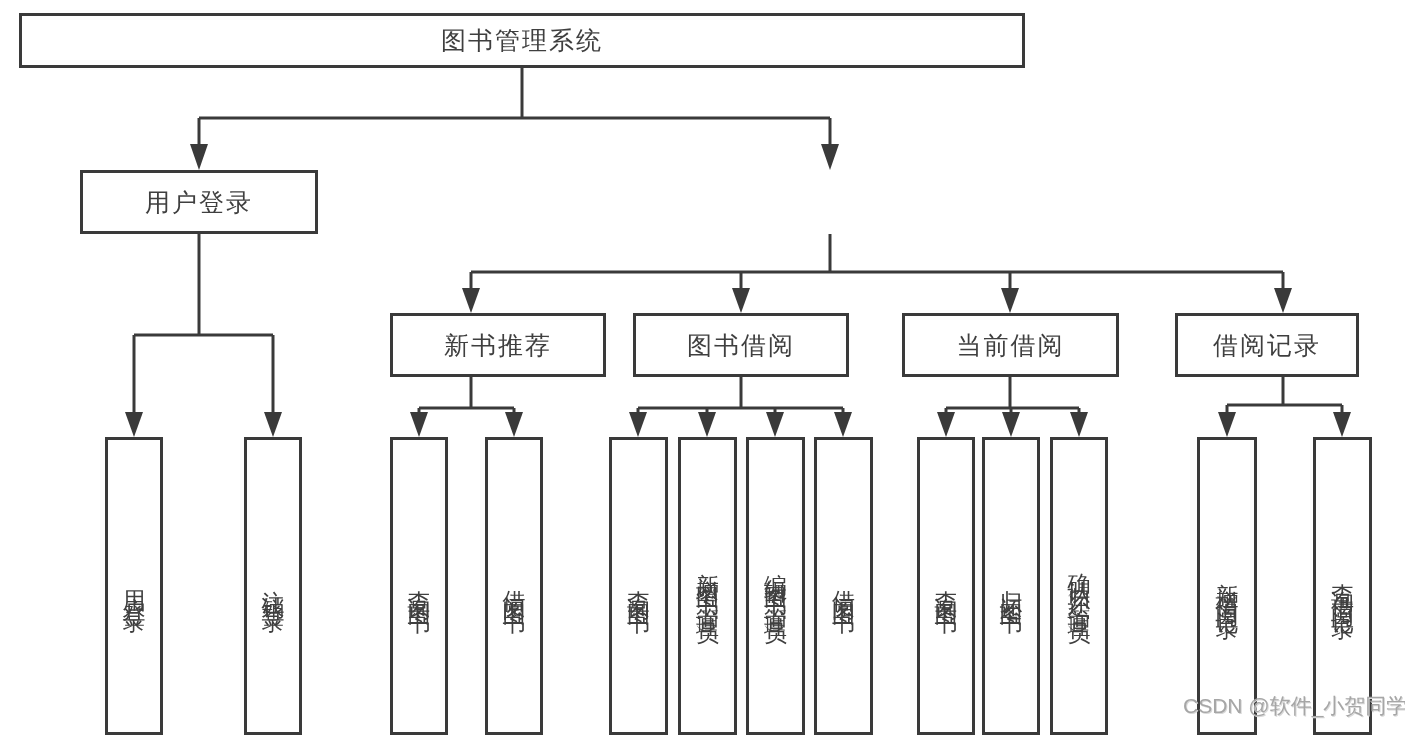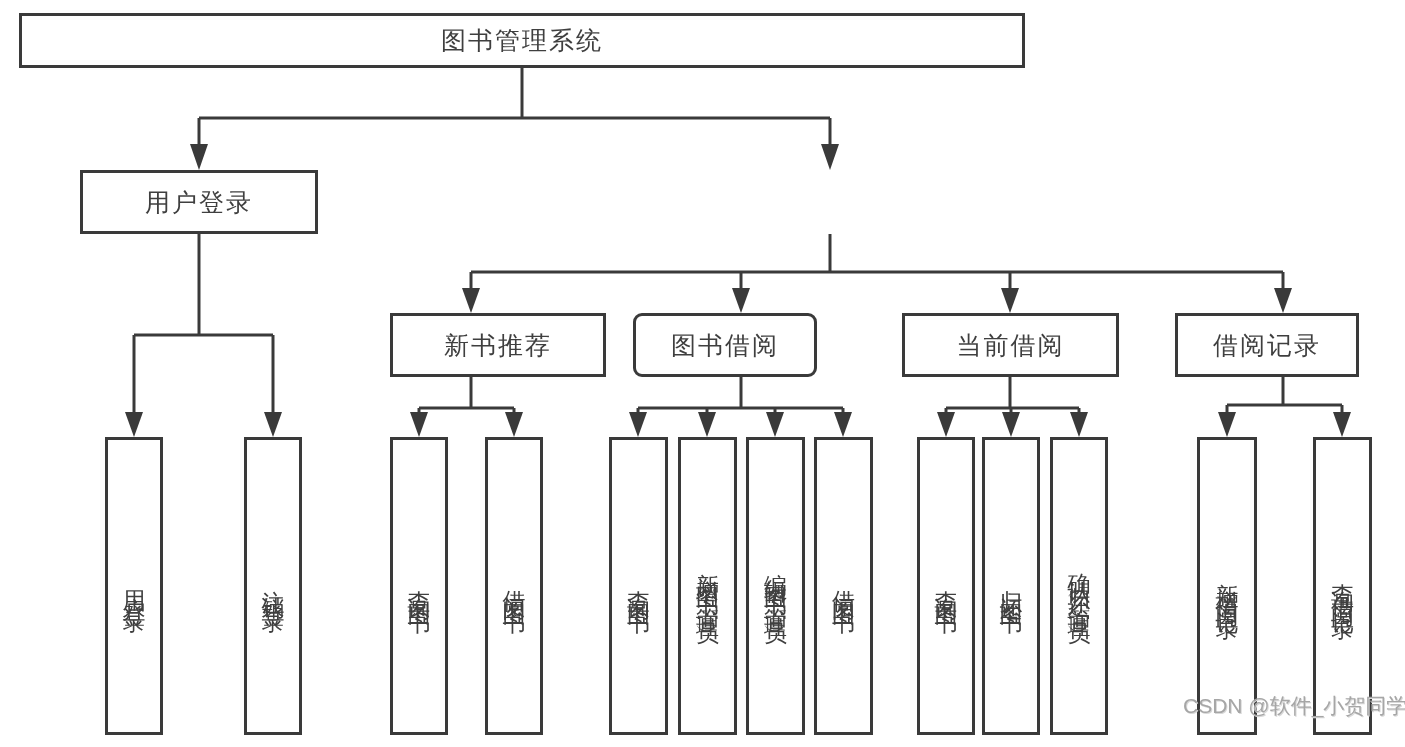--- a/index.html
+++ b/index.html
@@ -29,21 +29,21 @@
     color: #3f3f3f;
     font-size: 25px;
     letter-spacing: 2px;
     white-space: nowrap;
   }
   .node.root  { left: 19px;  top: 13px;  width: 1006px; height: 55px; }
   .node.l2a   { left: 80px;  top: 170px; width: 238px;  height: 64px; }
   .node.l2b   { left: 712px; top: 170px; width: 236px;  height: 64px; }
   .node.l3    { top: 313px; height: 64px; }
   .node.l3a   { left: 342px;  width: 216px; margin-left: 48px; }
-  .node.l3b   { left: 633px;  width: 184px; border-radius: 9px; }
+  .node.l3b   { left: 633px;  width: 216px; }
   .node.l3c   { left: 902px;  width: 217px; align-items: center; }
   .node.l3d   { left: 1175px; width: 184px; }
   .node.leaf  { top: 437px; height: 298px; }
   .vlabel {
     writing-mode: vertical-rl;
     text-orientation: mixed;
     color: #3f3f3f;
     font-size: 23px;
     letter-spacing: 7px;
     line-height: 1;

